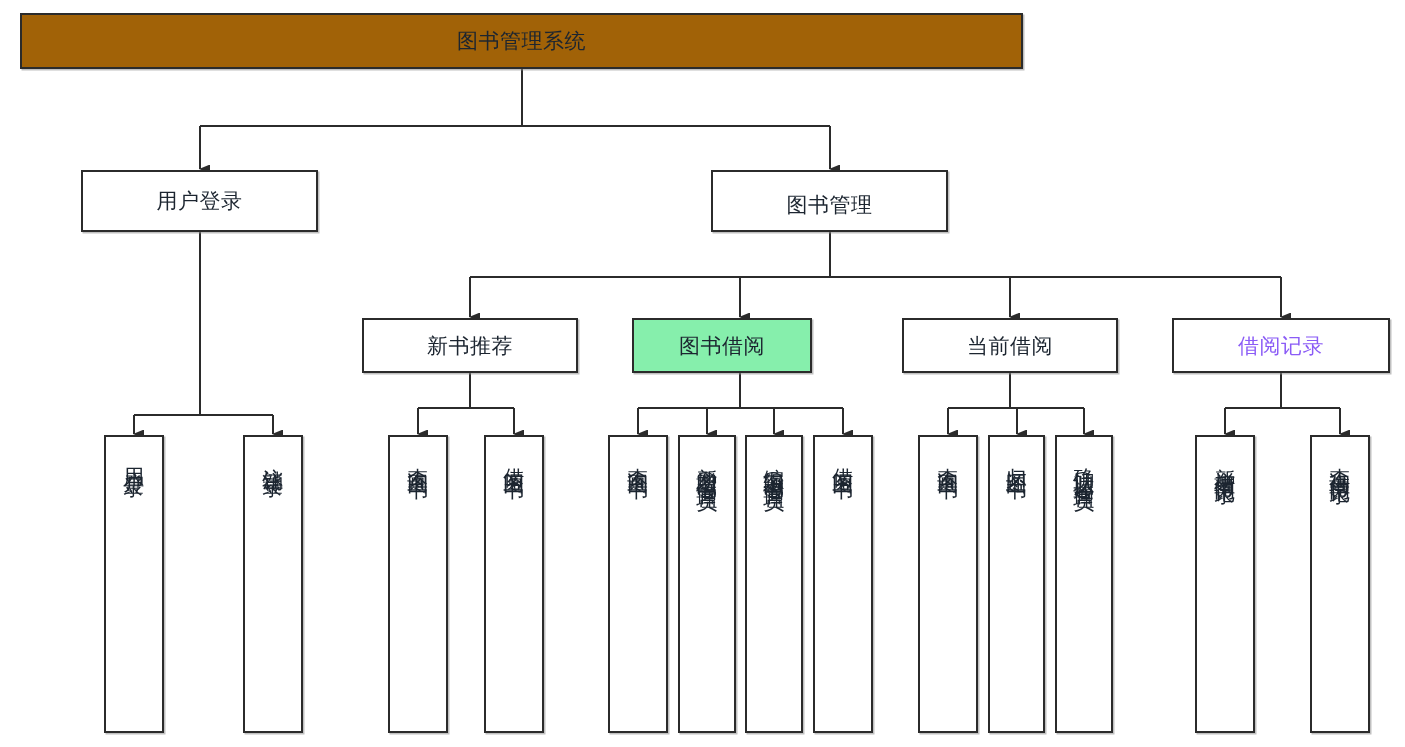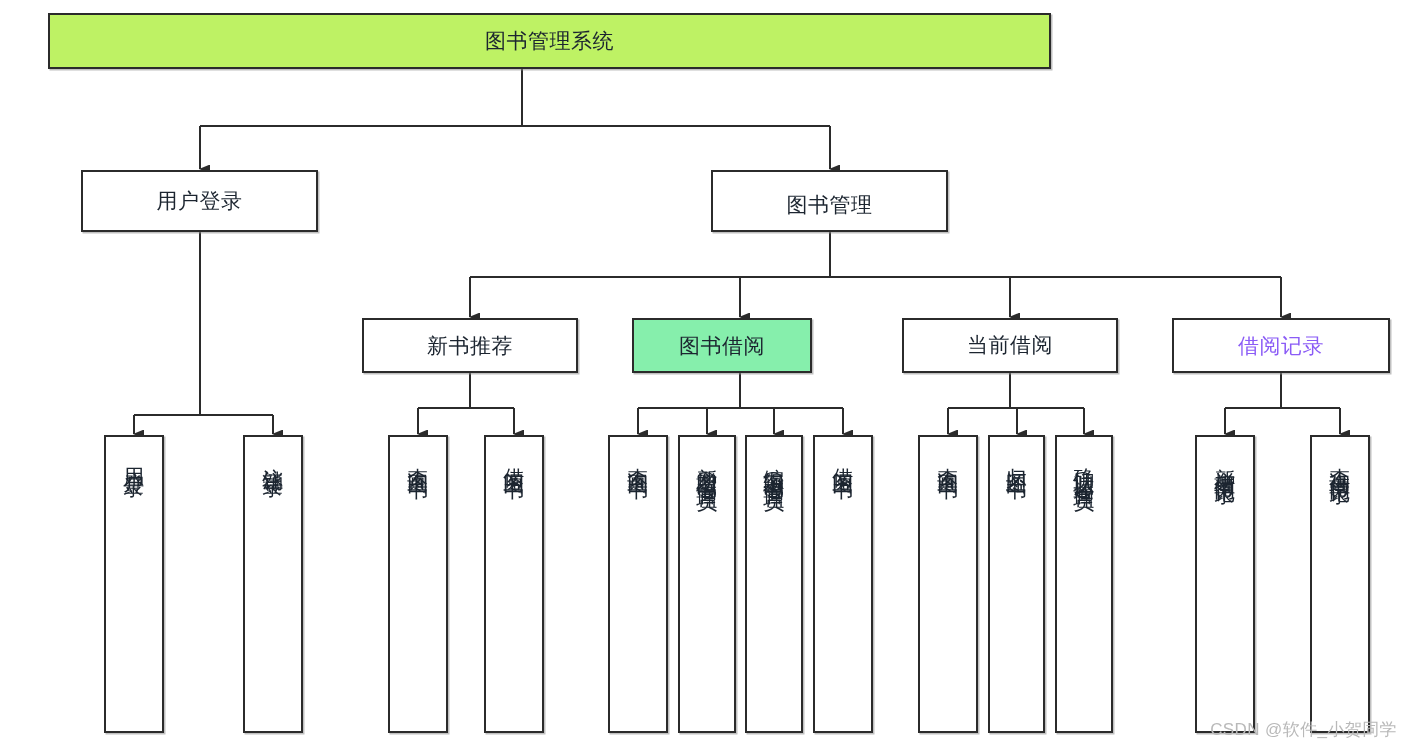--- a/index.html
+++ b/index.html
@@ -60,37 +60,37 @@
         <line x1="948" y1="408" x2="948" y2="434" stroke="#2b2b2b" stroke-width="2.4" shape-rendering="crispEdges" marker-end="url(#arrowhead)"></line>
         <line x1="1017" y1="408" x2="1017" y2="434" stroke="#2b2b2b" stroke-width="2.4" shape-rendering="crispEdges" marker-end="url(#arrowhead)"></line>
         <line x1="1084" y1="408" x2="1084" y2="434" stroke="#2b2b2b" stroke-width="2.4" shape-rendering="crispEdges" marker-end="url(#arrowhead)"></line>
         <line x1="1281" y1="373" x2="1281" y2="408" stroke="#2b2b2b" stroke-width="2.4" shape-rendering="crispEdges"></line>
         <line x1="1225" y1="408" x2="1340" y2="408" stroke="#2b2b2b" stroke-width="2.4" shape-rendering="crispEdges"></line>
         <line x1="1225" y1="408" x2="1225" y2="434" stroke="#2b2b2b" stroke-width="2.4" shape-rendering="crispEdges" marker-end="url(#arrowhead)"></line>
         <line x1="1340" y1="408" x2="1340" y2="434" stroke="#2b2b2b" stroke-width="2.4" shape-rendering="crispEdges" marker-end="url(#arrowhead)"></line>
       </g>
   </svg>
   <div id="node-layer">
-      <div class="node horizontal" style="left: 20px; top: 13px; width: 1003px; height: 56px; border-color: rgb(43, 43, 43); background: #bef264; margin-left: 28px;">
+      <div class="node horizontal" style="left: 20px; top: 13px; width: 1003px; height: 56px; border-color: rgb(43, 43, 43); background: #a16207;">
         <span class="label" style="color: rgb(28, 37, 48);">图书管理系统</span>
       </div>
       <div class="node horizontal" style="left: 81px; top: 170px; width: 237px; height: 62px; border-color: rgb(43, 43, 43); background: rgb(255, 255, 255);">
         <span class="label" style="color: rgb(28, 37, 48);">用户登录</span>
       </div>
       <div class="node horizontal" style="left: 711px; top: 170px; width: 237px; height: 62px; border-color: rgb(43, 43, 43); background: rgb(255, 255, 255);">
         <span class="label" style="color: rgb(28, 37, 48); margin-top: 8px;">图书管理</span>
       </div>
       <div class="node horizontal" style="left: 362px; top: 318px; width: 216px; height: 55px; border-color: rgb(43, 43, 43); background: rgb(255, 255, 255);">
         <span class="label" style="color: rgb(28, 37, 48);">新书推荐</span>
       </div>
       <div class="node horizontal" style="left: 632px; top: 318px; width: 180px; height: 55px; border-color: rgb(43, 43, 43); background: #86efac;">
         <span class="label" style="color: rgb(28, 37, 48);">图书借阅</span>
       </div>
       <div class="node horizontal" style="left: 902px; top: 318px; width: 216px; height: 55px; border-color: rgb(43, 43, 43); background: rgb(255, 255, 255);">
-        <span class="label" style="color: rgb(28, 37, 48); font-family: Liberation Serif, serif;">当前借阅</span>
+        <span class="label" style="color: rgb(28, 37, 48);">当前借阅</span>
       </div>
       <div class="node horizontal" style="left: 1172px; top: 318px; width: 218px; height: 55px; border-color: rgb(43, 43, 43); background: rgb(255, 255, 255);">
         <span class="label" style="color: #8b5cf6;">借阅记录</span>
       </div>
       <div class="node vertical" style="left: 104px; top: 435px; width: 60px; height: 298px; border-color: rgb(43, 43, 43); background: rgb(255, 255, 255);">
         <span class="label" style="color: rgb(28, 37, 48);">用户登录</span>
       </div>
       <div class="node vertical" style="left: 243px; top: 435px; width: 60px; height: 298px; border-color: rgb(43, 43, 43); background: rgb(255, 255, 255);">
         <span class="label" style="color: rgb(28, 37, 48);">注销登录</span>
       </div>
@@ -121,14 +121,13 @@
       <div class="node vertical" style="left: 1055px; top: 435px; width: 58px; height: 298px; border-color: rgb(43, 43, 43); background: rgb(255, 255, 255);">
         <span class="label" style="color: rgb(28, 37, 48);">确认归还（管理员）</span>
       </div>
       <div class="node vertical" style="left: 1195px; top: 435px; width: 60px; height: 298px; border-color: rgb(43, 43, 43); background: rgb(255, 255, 255);">
         <span class="label" style="color: rgb(28, 37, 48);">新增借阅记录</span>
       </div>
       <div class="node vertical" style="left: 1310px; top: 435px; width: 60px; height: 298px; border-color: rgb(43, 43, 43); background: rgb(255, 255, 255);">
         <span class="label" style="color: rgb(28, 37, 48);">查询借阅记录</span>
       </div>
     </div>
-  <div id="watermark">CSDN @软件_小贺同学</div>
 </div>
 
 </body></html>

